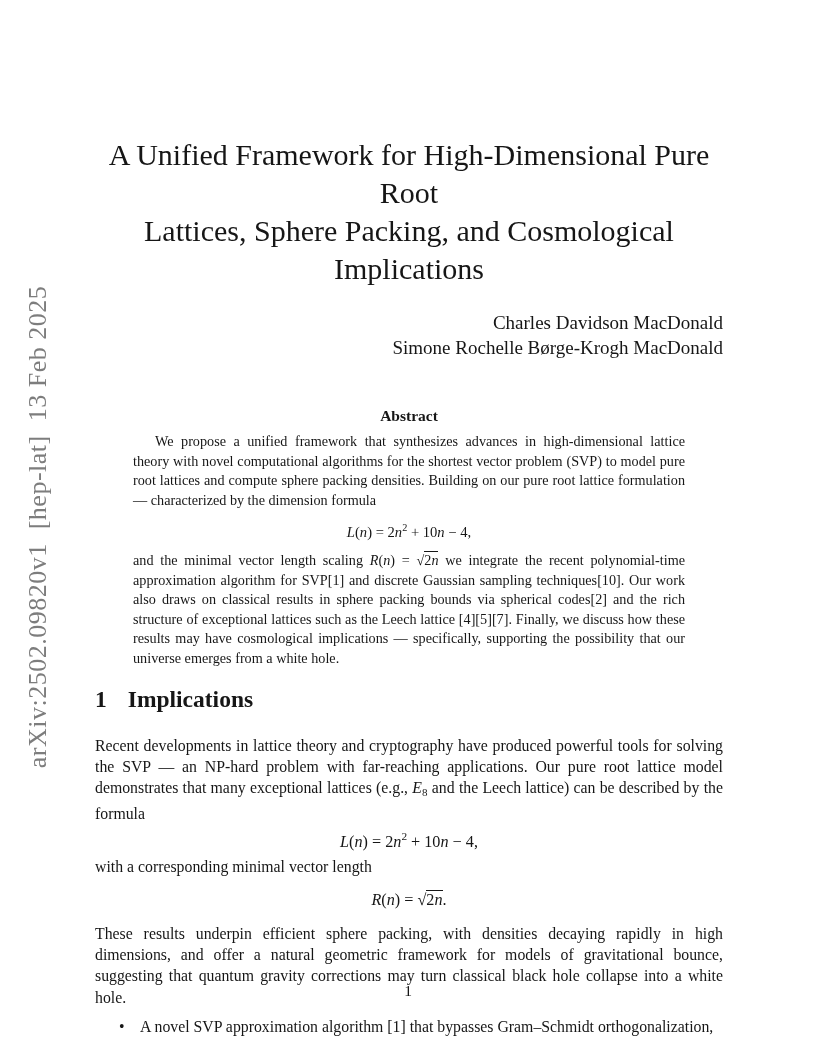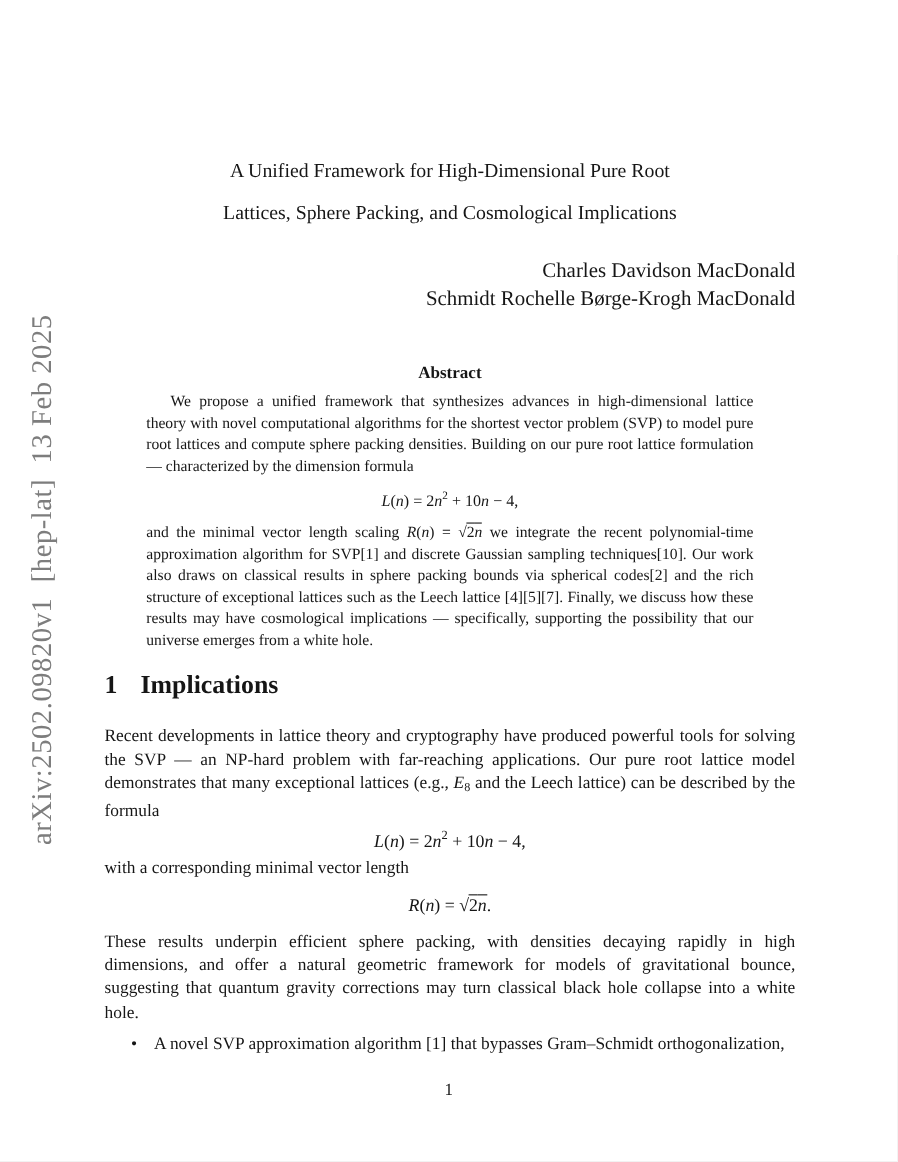--- a/index.html
+++ b/index.html
@@ -19,21 +19,21 @@
     white-space:pre;
     font-size:26px;
     letter-spacing:0.5px;
     color:#7d7d7d;
   }
   .content {
     position:absolute;
     left:95px; top:0;
     width:628px;
   }
-  .title { margin:136px 0 0 0; text-align:center; font-weight:normal; font-size:18px; line-height:38px; }
+  .title { margin:136px 0 0 0; text-align:center; font-weight:normal; font-size:30px; line-height:38px; }
   .title .tline { display:block; }
   .authors { margin-top:22px; text-align:right; font-size:19px; line-height:25px; }
   .authors .aline { display:block; }
   .abs-heading { margin-top:45px; text-align:center; font-weight:bold; font-size:15.5px; line-height:21px; }
   .abs-body { width:552px; margin:6px auto 0 auto; font-size:14.2px; line-height:19.6px; text-align:justify; }
   .abs-body p { margin:0; }
   .abs-p1 { text-indent:22px;font-family:Liberation Serif, serif; }
   .eq { text-align:center; }
   .eq-abs { font-size:14.6px; margin:8px 0; }
   .eq-body { font-size:16.2px; margin:5px 0; }
@@ -66,21 +66,21 @@
 
   <div class="content">
 
     <h1 class="title">
       <span class="tline">A Unified Framework for High-Dimensional Pure Root</span>
       <span class="tline">Lattices, Sphere Packing, and Cosmological Implications</span>
     </h1>
 
     <div class="authors">
       <span class="aline">Charles Davidson MacDonald</span>
-      <span class="aline">Schmidt Rochelle Børge-Krogh MacDonald</span>
+      <span class="aline">Simone Rochelle Børge-Krogh MacDonald</span>
     </div>
 
     <div class="abs-heading">Abstract</div>
 
     <div class="abs-body">
       <p class="abs-p1">We propose a unified framework that synthesizes advances in high-dimensional lattice theory with novel computational algorithms for the shortest vector problem (SVP) to model pure root lattices and compute sphere packing densities. Building on our pure root lattice formulation — characterized by the dimension formula</p>
       <div class="eq eq-abs"><span class="mi">L</span><span class="mu">(</span><span class="mi">n</span><span class="mu">) = 2</span><span class="mi">n</span><span class="msup">2</span><span class="mu"> + 10</span><span class="mi">n</span><span class="mu"> − 4,</span></div>
       <p class="abs-p2"><span>and the minimal vector length scaling </span><span class="inline-math"><span class="mi">R</span><span class="mu">(</span><span class="mi">n</span><span class="mu">) = </span><span class="msqrt">√</span><span class="mrad">2</span><span class="mrad mi">n</span></span><span> we integrate the recent polynomial-time approximation algorithm for SVP[1] and discrete Gaussian sampling techniques[10]. Our work also draws on classical results in sphere packing bounds via spherical codes[2] and the rich structure of exceptional lattices such as the Leech lattice [4][5][7]. Finally, we discuss how these results may have cosmological implications — specifically, supporting the possibility that our universe emerges from a white hole.</span></p>
     </div>
 

